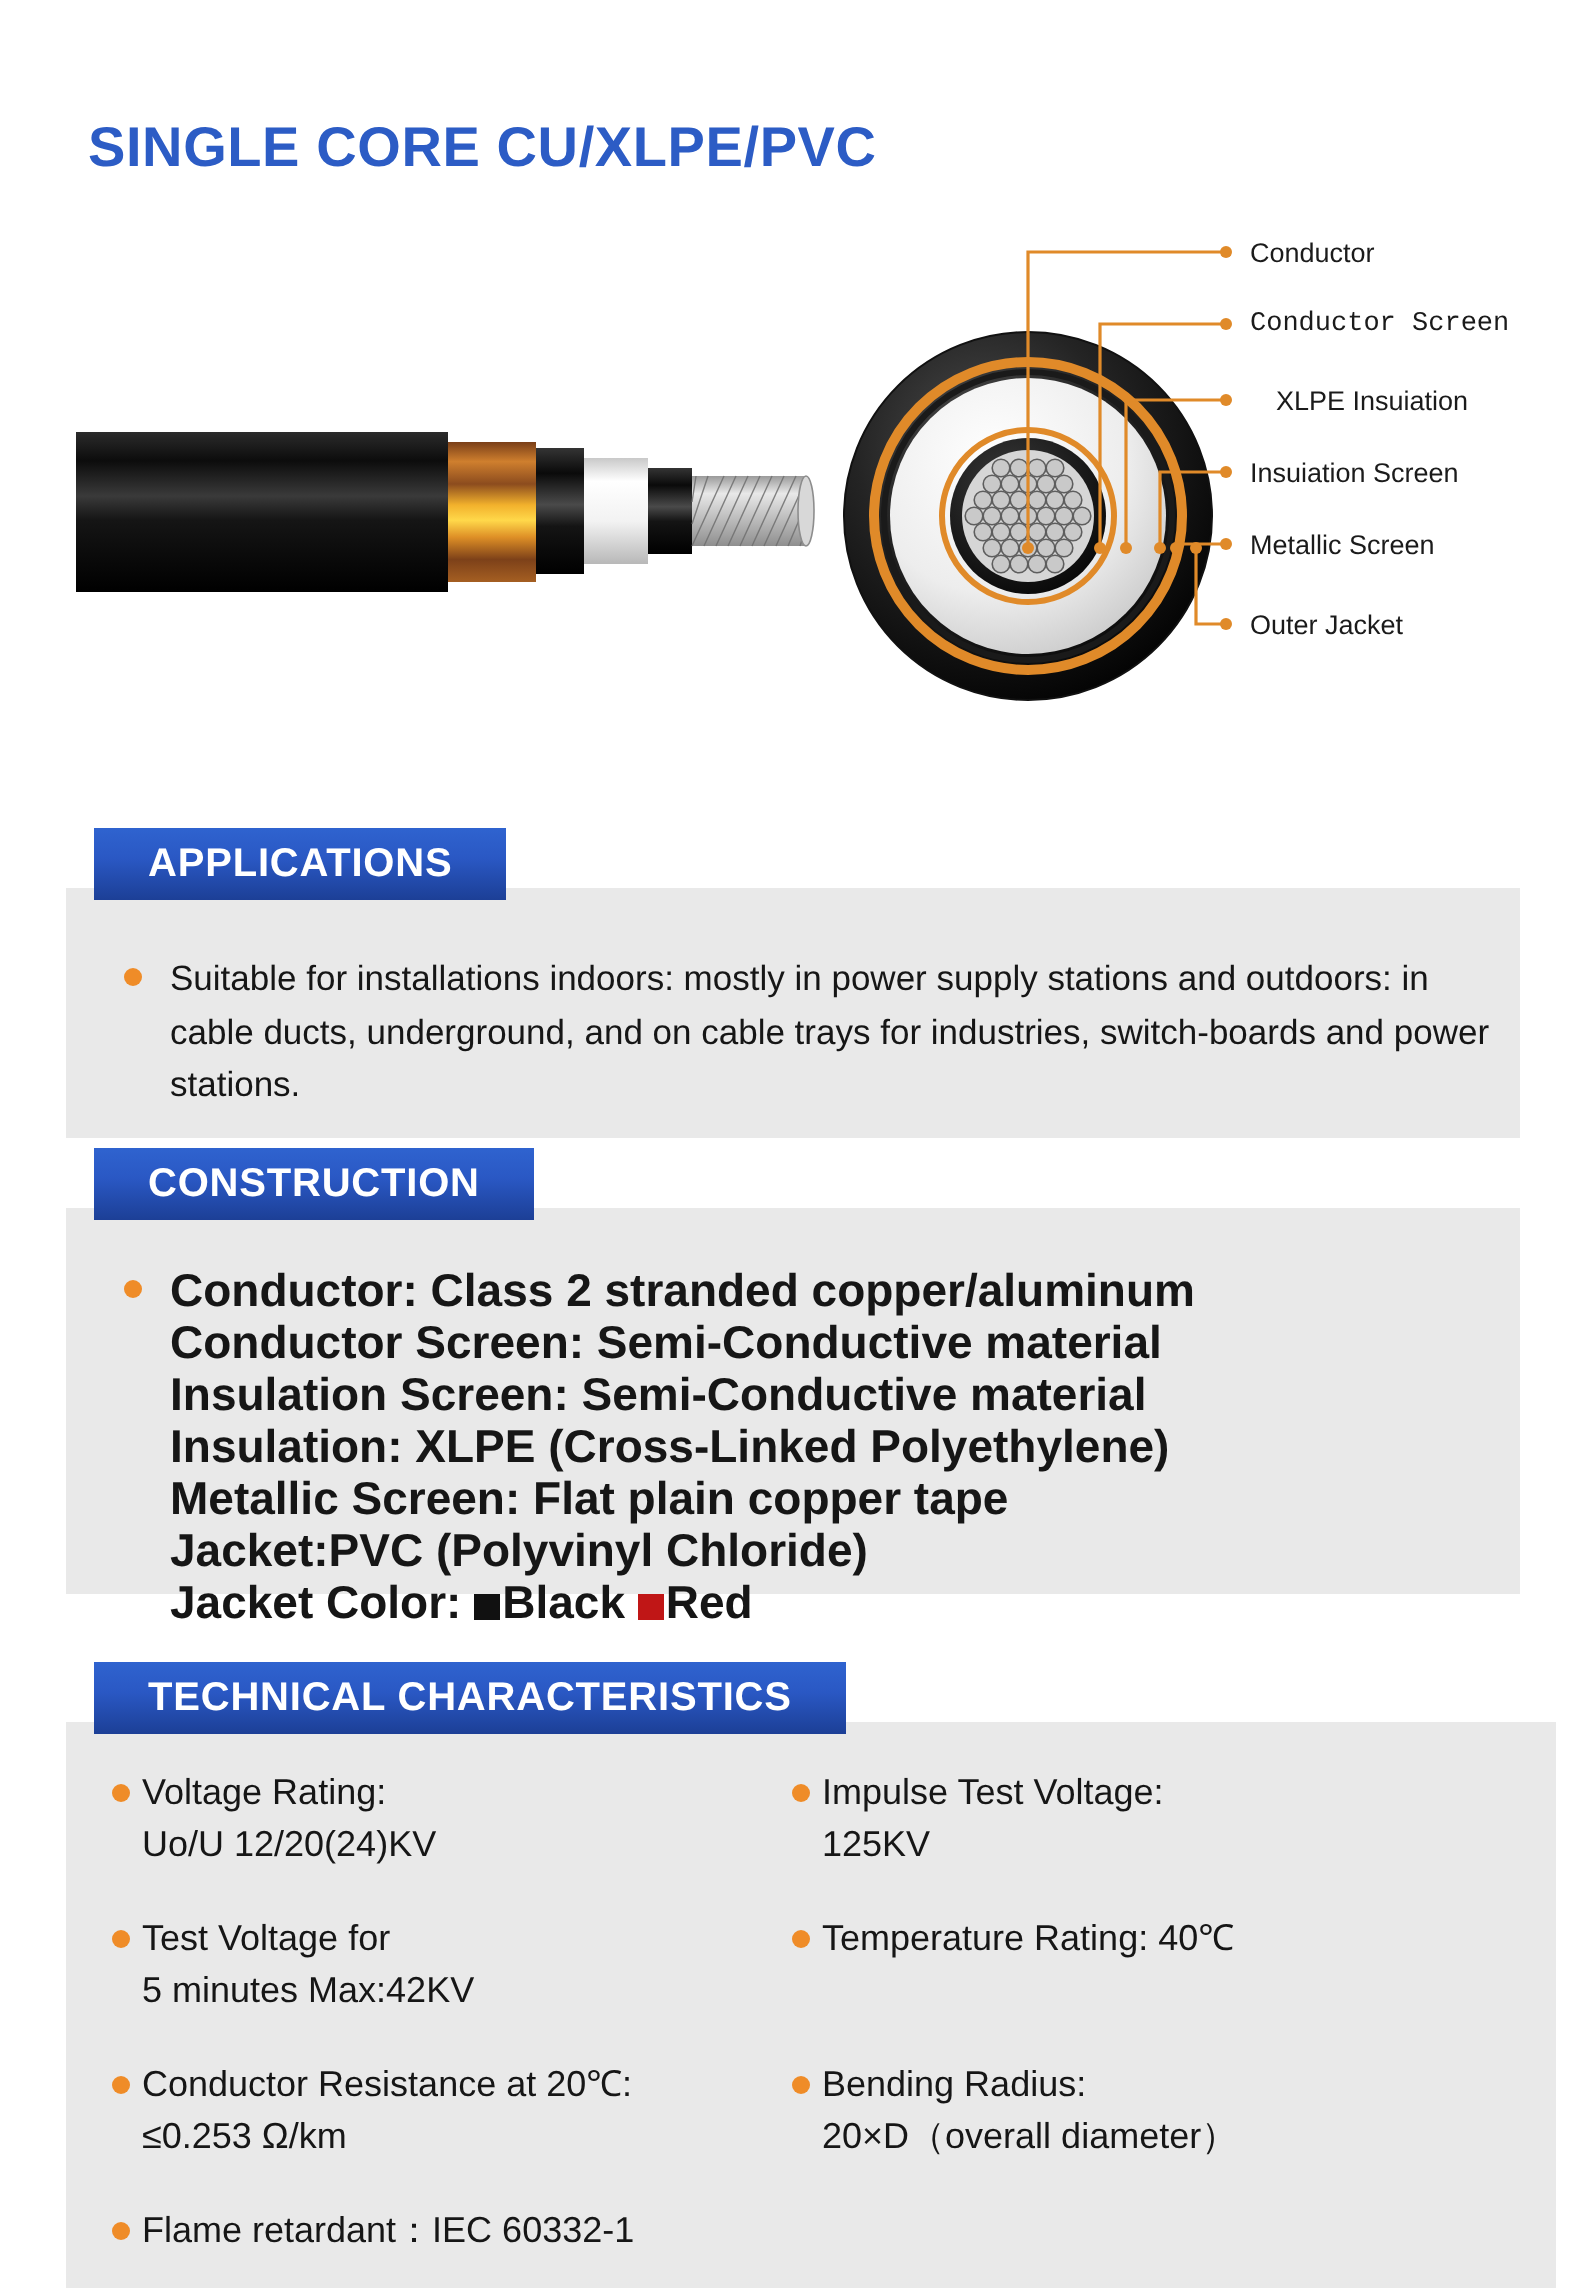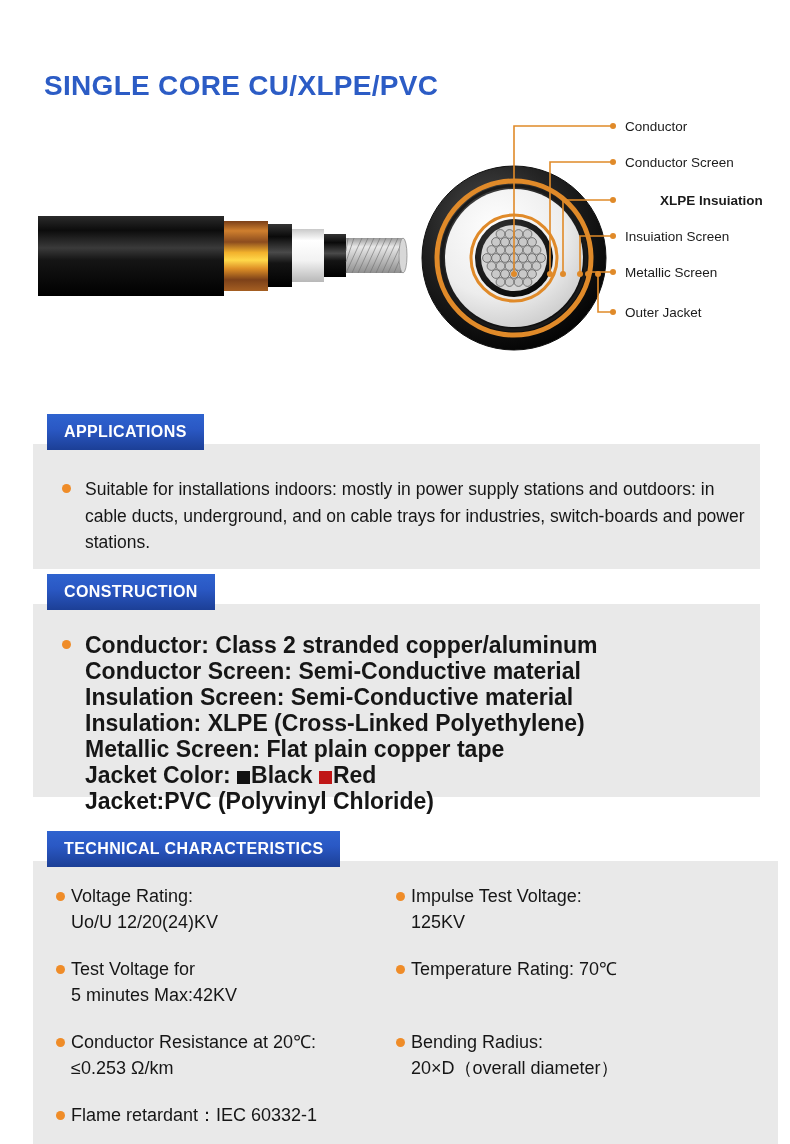--- a/index.html
+++ b/index.html
@@ -12,21 +12,21 @@
     height: 1144px;
     position: relative;
     font-family: "Liberation Sans", sans-serif;
     overflow: hidden;
   }
 
   
   #page-title {
     position: absolute;
     left: 44px;
-    top: 70px;
+    top: 58px;
     font-size: 28px;
     font-weight: 600;
     letter-spacing: 0.3px;
     color: #2c5cc5;
     white-space: nowrap;
   }
 
   
   #hero {
     position: absolute;
@@ -64,26 +64,26 @@
   .section {
     position: absolute;
     left: 0;
     width: 790px;
   }
   .section-header {
     position: absolute;
     left: 47px;
     top: 0;
     height: 36px;
-    padding: 0 17px;
+    padding: 0 27px;
     display: flex;
     align-items: center;
     background: linear-gradient(to bottom, #2f63cf 0%, #2a58c4 42%, #1c3f96 100%);
     color: #ffffff;
-    font-size: 16px;
+    font-size: 20px;
     font-weight: bold;
     letter-spacing: 0.4px;
     z-index: 2;
     box-sizing: border-box;
   }
   .section-panel {
     position: absolute;
     left: 33px;
     top: 30px;
     background: #e9e9e9;
@@ -355,22 +355,22 @@
       <circle cx="613" cy="26" r="3"></circle>
         <circle cx="613" cy="62" r="3"></circle>
       <circle cx="613" cy="100" r="3"></circle>
         <circle cx="613" cy="136" r="3"></circle>
       <circle cx="613" cy="172" r="3"></circle>
         <circle cx="613" cy="212" r="3"></circle>
     </g>
   </svg>
 
   <div class="callout-label" style="left:625px; top:20px;text-align:center;">Conductor</div>
-  <div class="callout-label" style="left:625px; top:56px;">Conductor Screen</div>
-  <div class="callout-label" style="left:660px; top:94px;font-weight:bold;">XLPE Insuiation</div>
+  <div class="callout-label" style="left:625px; top:56px;font-family:Liberation Mono, monospace;">Conductor Screen</div>
+  <div class="callout-label" style="left:638px; top:94px;">XLPE Insuiation</div>
   <div class="callout-label" style="left:625px; top:130px;">Insuiation Screen</div>
   <div class="callout-label" style="left:625px; top:166px;">Metallic Screen</div>
   <div class="callout-label" style="left:625px; top:206px;">Outer Jacket</div>
 </div>
 
 <div class="section" style="top:414px;">
   <div class="section-panel" style="width:727px; height:125px;"></div>
   <div class="section-header">APPLICATIONS</div>
   <div id="applications-body">
     <div class="bullet-row">
@@ -385,26 +385,26 @@
   <div class="section-header">CONSTRUCTION</div>
   <div id="construction-body">
     <div class="bullet-row">
       <span class="bullet-dot"></span>
       <span class="bullet-text">
         <div>Conductor: Class 2 stranded copper/aluminum</div>
         <div>Conductor Screen: Semi-Conductive material</div>
         <div>Insulation Screen: Semi-Conductive material</div>
         <div>Insulation: XLPE (Cross-Linked Polyethylene)</div>
         <div>Metallic Screen: Flat plain copper tape</div>
+        <div>Jacket:PVC (Polyvinyl Chloride)</div>
         <div>
           <span>Jacket Color:</span>
           <span class="swatch swatch-black"></span><span>Black</span>
           <span class="swatch swatch-red"></span><span>Red</span>
         </div>
-        <div>Jacket:PVC (Polyvinyl Chloride)</div>
       </span>
     </div>
   </div>
 </div>
 
 <div class="section" style="top:831px;">
   <div class="section-panel" style="width:745px; height:283px;"></div>
   <div class="section-header">TECHNICAL CHARACTERISTICS</div>
   <div id="technical-body">
     <div class="tc-item">
@@ -417,21 +417,21 @@
       <span class="bullet-text">Impulse Test Voltage:
 125KV</span>
     </div>
     <div class="tc-item">
       <span class="bullet-dot"></span>
       <span class="bullet-text">Test Voltage for
 5 minutes Max:42KV</span>
     </div>
     <div class="tc-item">
       <span class="bullet-dot"></span>
-      <span class="bullet-text">Temperature Rating: 70℃</span>
+      <span class="bullet-text">Temperature Rating: 40℃</span>
     </div>
     <div class="tc-item">
       <span class="bullet-dot"></span>
       <span class="bullet-text">Conductor Resistance at 20℃:
 ≤0.253 Ω/km</span>
     </div>
     <div class="tc-item">
       <span class="bullet-dot"></span>
       <span class="bullet-text">Bending Radius:
 20×D（overall diameter）</span>

